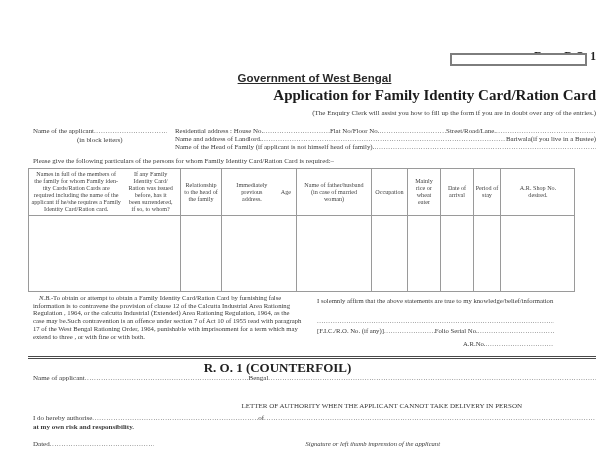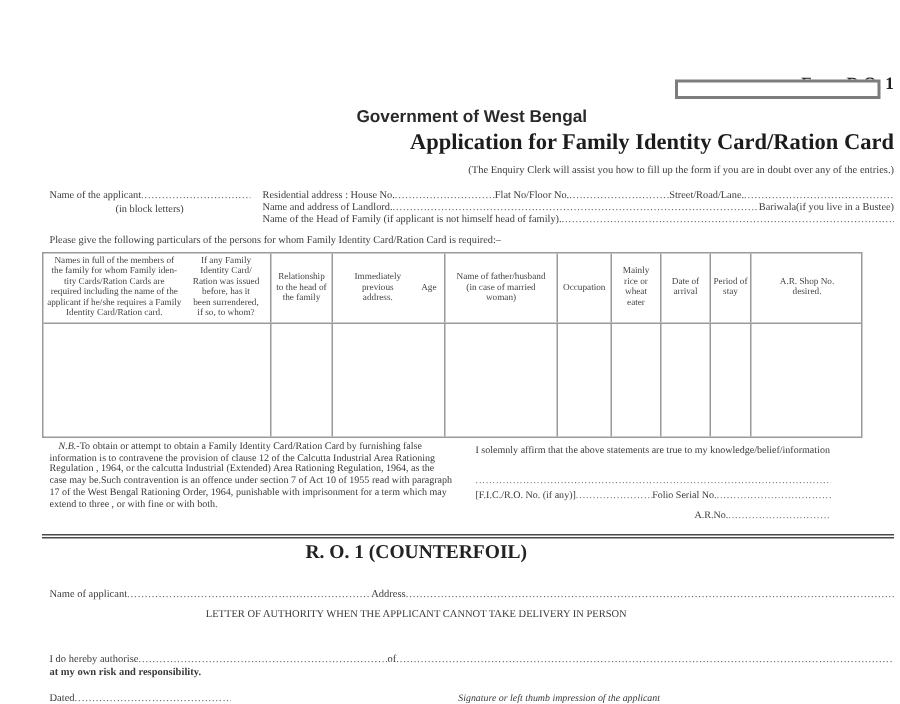--- a/index.html
+++ b/index.html
@@ -9,21 +9,21 @@
     font-family:"Liberation Serif","DejaVu Serif",serif;
     color:#3a3a3a;
   }
   .page { position:relative; width:600px; height:469px; padding:0 4px 0 33px; }
 
   .top-box { position:absolute; left:450px; top:3px; width:137px; height:13px;
              border:2px solid #7d7d7d; background:#fff; }
 
   .h-form  { margin-top:50px; text-align:right; font-weight:bold; font-size:11.5px; line-height:13px; color:#222; }
   .h-govt  { margin-top:9px; text-align:center; font-weight:bold; font-size:11.5px; line-height:13px;
-             font-family:"Liberation Sans","DejaVu Sans",sans-serif; color:#2a2a2a; }
+             font-family:"Liberation Sans","DejaVu Sans",sans-serif; color:#2a2a2a;text-decoration:underline; }
   .h-title { margin-top:2px; text-align:right; font-weight:bold; font-size:15px; line-height:17px; color:#1c1c1c; }
   .h-note  { margin-top:5px; text-align:right; font-size:7px; line-height:9px; }
 
   .line { display:flex; align-items:baseline; white-space:nowrap; min-width:0; }
   .lead { flex:1 1 0; min-width:0; overflow:hidden; white-space:nowrap;
           color:#6b6b6b; letter-spacing:0.6px; }
   .lead.w15 { flex-grow:1.5; } .lead.w2 { flex-grow:2; }
   .lead.fixed { flex:0 0 auto; width:104px; }
   .pre { white-space:pre-line; }
   .it { font-style:italic; }
@@ -55,23 +55,23 @@
   .aff .dotsolo { margin-top:12px; }
   .aff .ficline { margin-top:3px; }
   .aff .arline  { margin-top:5px; margin-left:146px; }
 
   .rule { margin-top:8px; margin-left:-5px; width:568px; height:3px;
           border-top:1.5px solid #4a4a4a; border-bottom:1px solid #4a4a4a; }
 
   .cf-head   { margin-top:4px; margin-right:74px; text-align:center; font-weight:bold;
                font-size:13px; line-height:9px; color:#222; }
   .cf-line   { font-size:7px; line-height:8px; }
-  .cf-name   { margin-top:20px; }
-  .cf-letter { margin-top:5px; margin-right:74px; text-align:center; font-size:7px; line-height:9px; }
-  .cf-auth   { margin-top:21px; }
+  .cf-name   { margin-top:2px; }
+  .cf-letter { margin-top:20px; margin-right:74px; text-align:right; font-size:7px; line-height:9px; }
+  .cf-auth   { margin-top:3px; }
   .cf-risk   { margin-top:1px; font-size:7px; line-height:8px;font-weight:bold; }
   .dated-row { margin-top:9px; }
   .sig { margin-left:auto; margin-right:156px; font-size:6.6px; }
 </style>
 </head>
 <body>
 
 <div class="page">
 
   <div class="top-box"></div>
@@ -206,21 +206,21 @@
     </div>
   </div>
 
   <div class="rule"></div>
 
   <div class="cf-head">R. O. 1 (COUNTERFOIL)</div>
 
   <div class="line cf-line cf-name">
     <span>Name of applicant </span>
     <span class="lead">........................................................................................................................................................................................................................</span>
-    <span>Address</span>
+    <span>Bengal</span>
     <span class="lead w2">........................................................................................................................................................................................................................</span>
   </div>
 
   <div class="cf-letter">LETTER OF AUTHORITY WHEN THE APPLICANT CANNOT TAKE DELIVERY IN PERSON</div>
 
   <div class="line cf-line cf-auth">
     <span>I do hereby authorise </span>
     <span class="lead">........................................................................................................................................................................................................................</span>
     <span>of </span>
     <span class="lead w2">........................................................................................................................................................................................................................</span>

